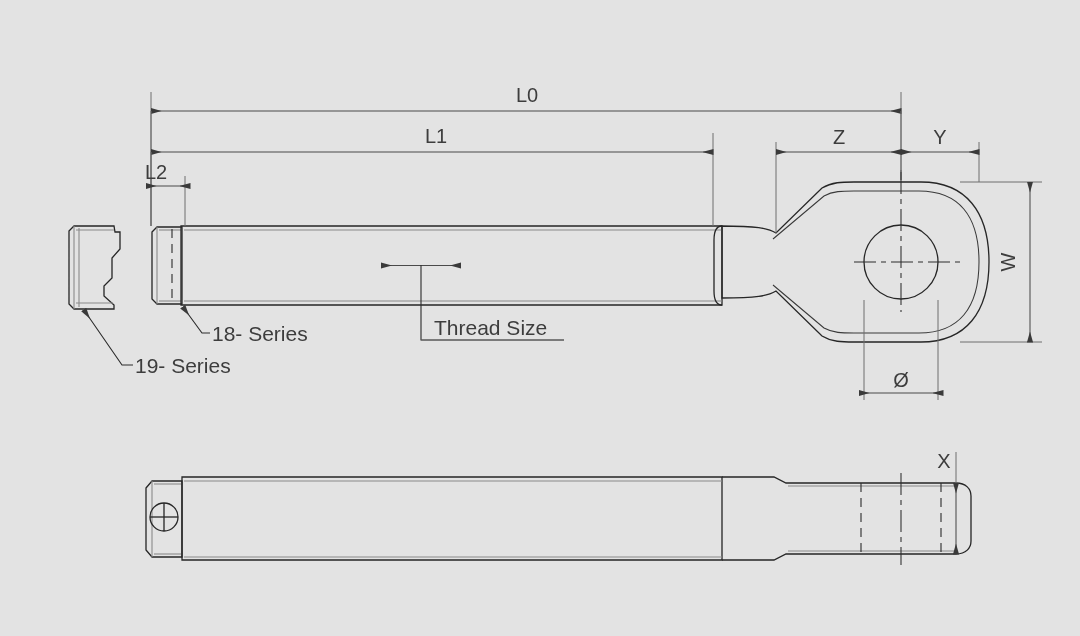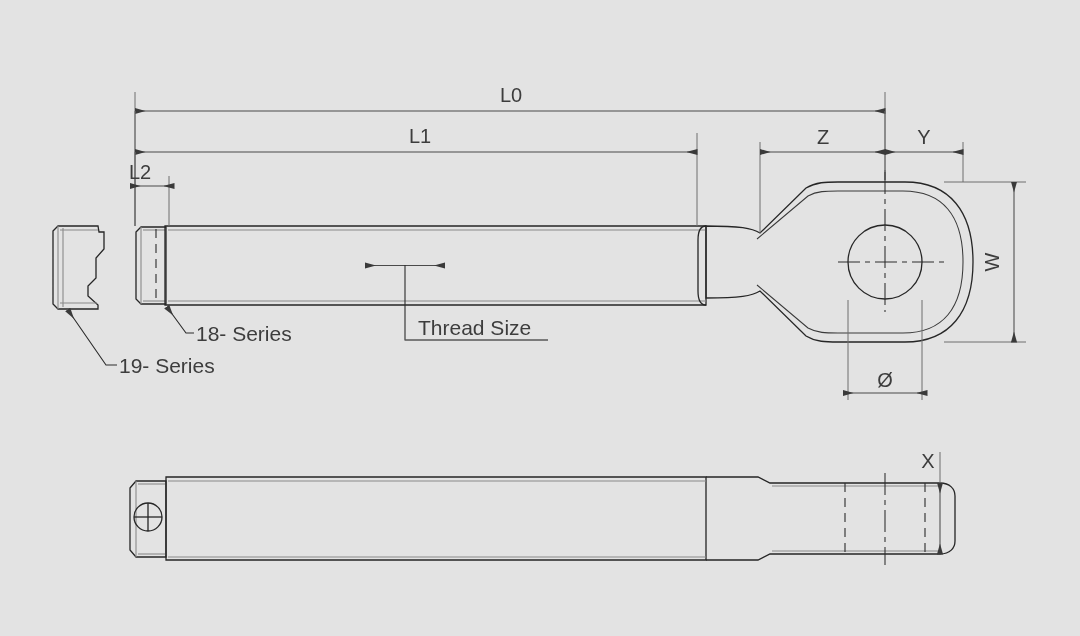--- a/index.html
+++ b/index.html
@@ -12,20 +12,21 @@
     width: 1080px;
     height: 636px;
     overflow: hidden;
     font-family: "Liberation Sans", sans-serif;
   }
   #drawing-root {
     position: relative;
     width: 945px;
     height: 636px;
     background: #e3e3e3;
+    margin-left: 16px;
   }
   svg#drawing-svg {
     position: absolute;
     top: 0;
     left: 0;
     width: 1080px;
     height: 636px;
     display: block;
   }
   .dim-text {

